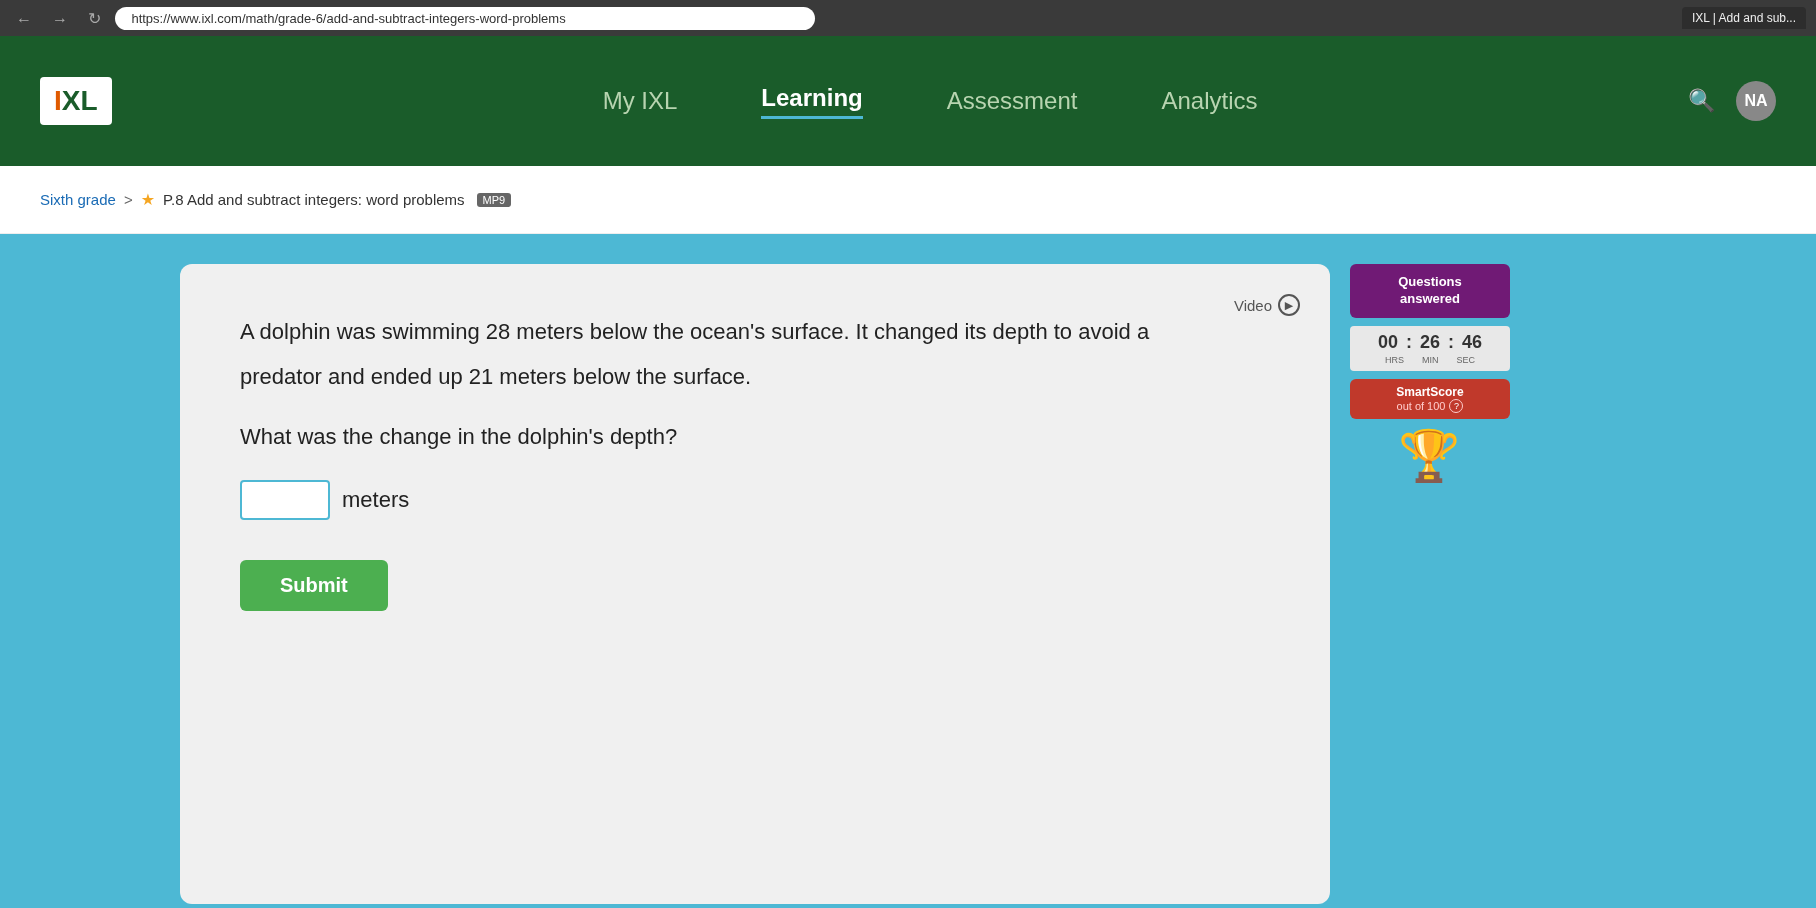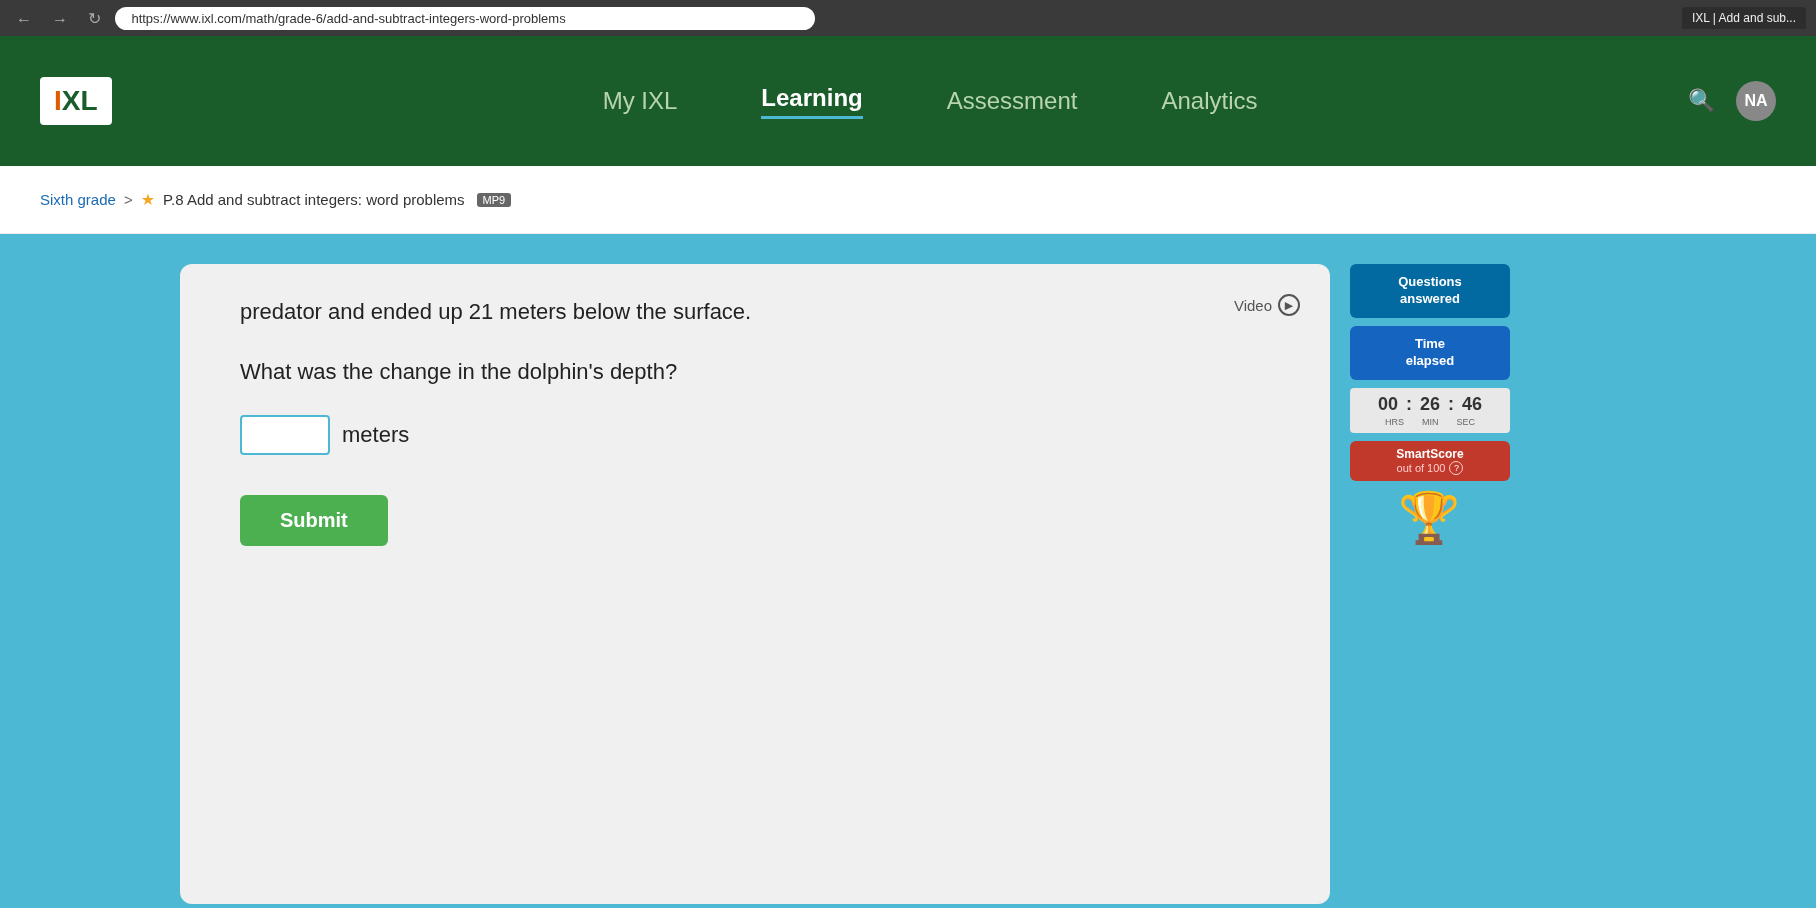--- a/index.html
+++ b/index.html
@@ -228,21 +228,21 @@
       flex-direction: column;
       gap: 8px;
       flex-shrink: 0;
     }
     .stat-box {
       border-radius: 6px;
       padding: 10px 14px;
       text-align: center;
     }
     .stat-box.questions-answered {
-      background: #0369a1;
+      background: #701a75;
       color: #fff;
     }
     .stat-box.questions-answered .label {
       font-size: 13px;
       font-weight: bold;
       line-height: 1.3;
     }
     .stat-number {
       font-size: 52px;
       font-weight: bold;
@@ -345,41 +345,39 @@
 </div>
 
 <div class="main-area">
 
   <div class="question-card">
     <div class="video-link">
       <span>Video</span>
       <div class="play-icon">▶</div>
     </div>
 
+    <p class="question-text">A dolphin was swimming 28 meters below the ocean's surface. It changed its depth to avoid a</p>
     <p class="question-text" style="margin-top:-20px;">predator and ended up 21 meters below the surface.</p>
 
     <p class="question-prompt">What was the change in the dolphin's depth?</p>
 
     <div class="answer-row">
       <input class="answer-input" type="text" placeholder="" style="">
       <span class="answer-unit">meters</span>
     </div>
 
     <button class="submit-btn">Submit</button>
   </div>
 
   <div class="sidebar-stats">
 
     <div class="stat-box questions-answered">
       <div class="label">Questions<br>answered</div>
     </div>
 
-    <div class="stat-box time-elapsed">
-      <div class="label">Time<br>elapsed</div>
-    </div>
     <div class="timer-display">
       <div class="timer-numbers">
         <span>00</span>
         <span>:</span>
         <span>26</span>
         <span>:</span>
         <span>46</span>
       </div>
       <div class="timer-labels">
         <span>HRS</span>

